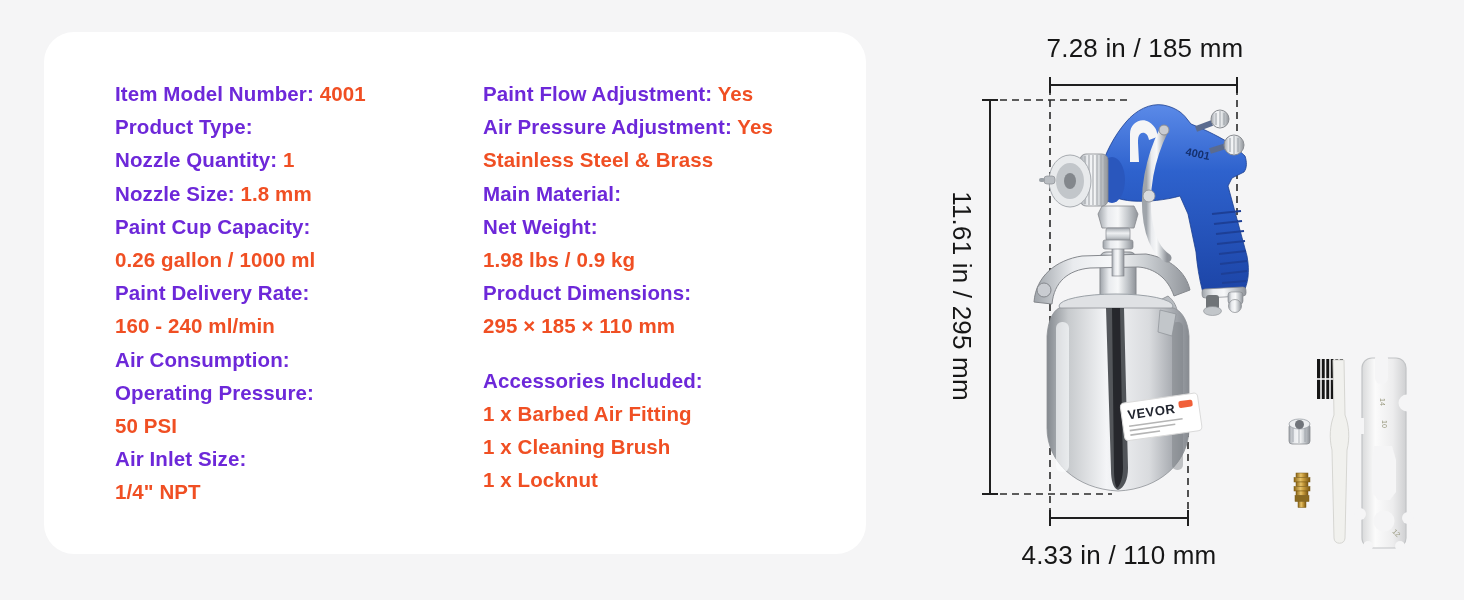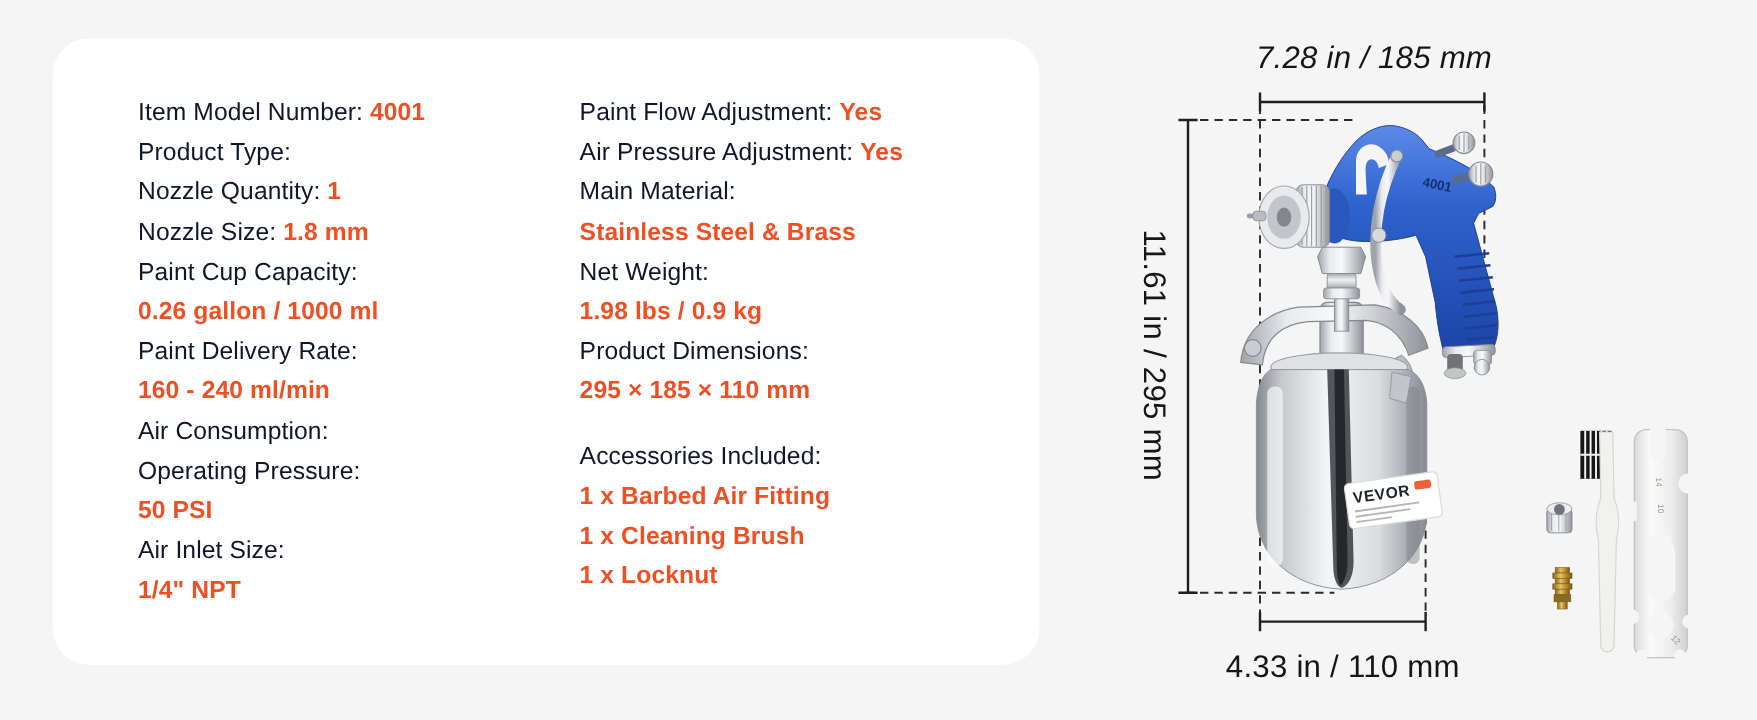--- a/index.html
+++ b/index.html
@@ -4,28 +4,28 @@
 <style>
   html,body{margin:0;padding:0;background:#f5f5f6;}
   .stage{position:relative;width:1464px;height:600px;background:#f5f5f6;
          font-family:"Liberation Sans",sans-serif;overflow:hidden;}
   .card{position:absolute;left:44px;top:32px;width:822px;height:522px;
         background:#ffffff;border-radius:30px;}
   .col{position:absolute;top:45px;}
   .col1{left:71px;}
   .col2{left:439px;}
   .row{margin:0;font-size:20.5px;line-height:33.2px;white-space:pre;letter-spacing:.1px;}
-  .row .l{color:#0f172a;font-weight:400;}
+  .row .l{color:#6d28d9;font-weight:700;}
   .row .v{color:#f04f23;font-weight:700;}
   .gap{margin-top:21px;}
   .diagram{position:absolute;left:904px;top:0;width:560px;height:600px;}
   .diagram svg{position:absolute;left:0;top:0;}
   .dim-label{position:absolute;color:#161616;font-size:26px;font-weight:400;
              text-align:center;letter-spacing:.2px;}
-  .dim-top{left:96px;top:33px;width:290px;font-style:italic;}
+  .dim-top{left:96px;top:33px;width:290px;}
   .dim-left{left:-92px;top:281px;width:300px;height:30px;transform:rotate(90deg);}
   .dim-bottom{left:70px;top:540px;width:290px;}
 </style>
 </head>
 <body>
 
 <div class="stage">
 
   <div class="card">
     <div class="col col1">
@@ -39,22 +39,22 @@
       <p class="row"><span class="l"></span><span class="v">160 - 240 ml/min</span></p>
       <p class="row"><span class="l">Air Consumption:</span><span class="v"></span></p>
       <p class="row"><span class="l">Operating Pressure:</span><span class="v"></span></p>
       <p class="row"><span class="l"></span><span class="v">50 PSI</span></p>
       <p class="row"><span class="l">Air Inlet Size:</span><span class="v"></span></p>
       <p class="row"><span class="l"></span><span class="v">1/4" NPT</span></p>
     </div>
     <div class="col col2">
       <p class="row"><span class="l">Paint Flow Adjustment: </span><span class="v">Yes</span></p>
       <p class="row"><span class="l">Air Pressure Adjustment: </span><span class="v">Yes</span></p>
+      <p class="row"><span class="l"></span><span class="v">Stainless Steel &amp; Brass</span></p>
       <p class="row"><span class="l">Main Material:</span><span class="v"></span></p>
-      <p class="row"><span class="l"></span><span class="v">Stainless Steel &amp; Brass</span></p>
       <p class="row"><span class="l">Net Weight:</span><span class="v"></span></p>
       <p class="row"><span class="l"></span><span class="v">1.98 lbs / 0.9 kg</span></p>
       <p class="row"><span class="l">Product Dimensions:</span><span class="v"></span></p>
       <p class="row"><span class="l"></span><span class="v">295 × 185 × 110 mm</span></p>
       <p class="row gap"><span class="l">Accessories Included:</span><span class="v"></span></p>
       <p class="row"><span class="l"></span><span class="v">1 x Barbed Air Fitting</span></p>
       <p class="row"><span class="l"></span><span class="v">1 x Cleaning Brush</span></p>
       <p class="row"><span class="l"></span><span class="v">1 x Locknut</span></p>
     </div>
   </div>

